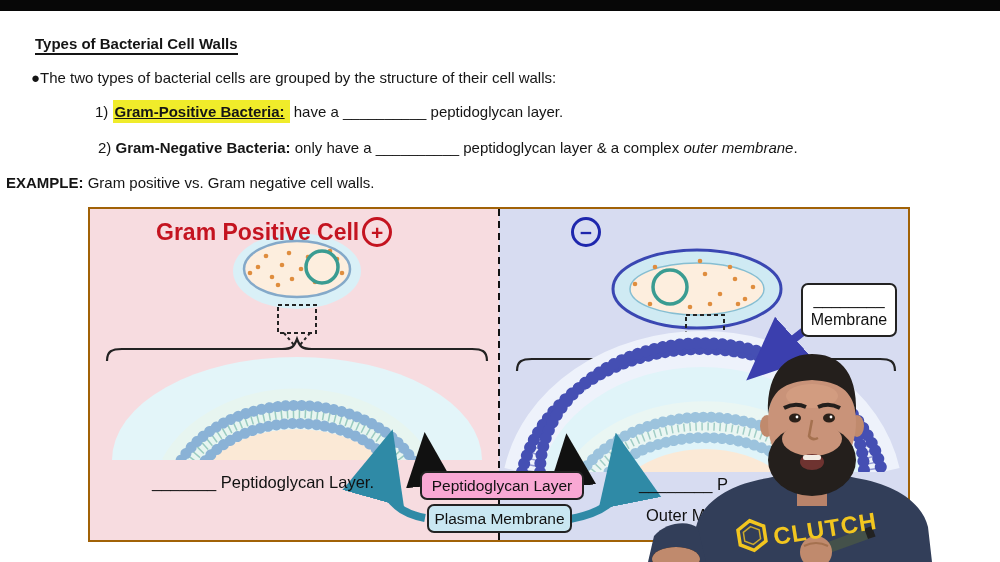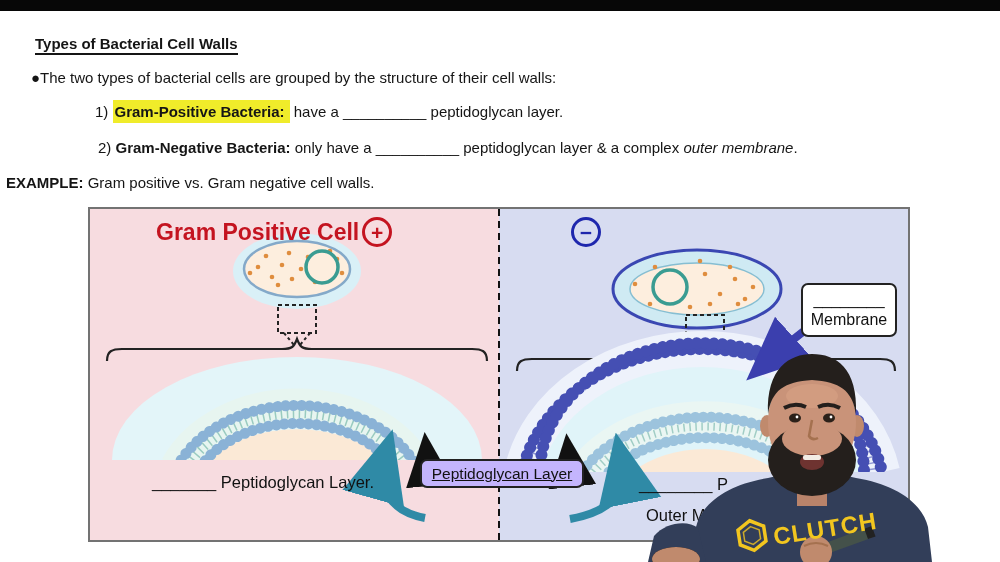--- a/index.html
+++ b/index.html
@@ -21,27 +21,27 @@
   .topbar{position:absolute;left:0;top:0;width:1000px;height:11px;background:#070707;}
 
   
   .note-line{position:absolute;font-size:15px;white-space:nowrap;}
   .page-title{left:35px;top:35px;font-weight:bold;border-bottom:2px solid var(--ink);padding-bottom:1px;}
   .bullet-line{left:31px;top:69px;}
   .item1{left:95px;top:103px;}
   .item2{left:98px;top:139px;}
   .example-line{left:6px;top:174px;}
   .term{font-weight:bold;}
-  .hl{background:var(--highlight);padding:3px 5px 3px 2px;}
+  .hl{background:var(--highlight);padding:3px 5px 3px 2px;text-decoration:underline;}
   .it{font-style:italic;}
 
   
   .diagram{
     position:absolute;left:88px;top:207px;width:818px;height:331px;
-    border:2px solid #737373;box-sizing:content-box;
+    border:2px solid #a16207;box-sizing:content-box;
   }
   .diagram svg.scene{position:absolute;left:0;top:0;}
   .panel-title{position:absolute;top:8px;font-size:23px;font-weight:bold;display:flex;align-items:center;white-space:nowrap;}
   .panel-title.left{left:66px;color:var(--gram-positive);}
   .panel-title.right{left:478px;color:var(--gram-negative);}
   .sign-circle{
     width:24px;height:24px;border:3px solid currentColor;border-radius:50%;
     display:inline-flex;align-items:center;justify-content:center;
     font-size:21px;font-weight:bold;margin-left:3px;line-height:1;
   }
@@ -54,21 +54,21 @@
   .diag-label{position:absolute;font-size:16.5px;color:#111;white-space:nowrap;}
   .lbl-pepti-left{left:62px;top:264px;}
   .lbl-outer-left{left:71px;top:295px;}
   .lbl-pepti-right{left:549px;top:266px;}
   .lbl-outer-right{left:556px;top:297px;}
   .tag-box{
     position:absolute;border:2px solid #222;border-radius:7px;
     display:flex;align-items:center;justify-content:center;
     font-size:15.5px;color:#111;white-space:nowrap;
   }
-  .tag-pepti{left:330px;top:250px;width:160px;height:25px;background:#c4b5fd;text-decoration:underline;}
+  .tag-pepti{left:330px;top:262px;width:160px;height:25px;background:#f9a8d4;}
   .tag-plasma{left:337px;top:295px;width:141px;height:25px;background:#c9e7f2;}
 
   
   .person{position:absolute;left:640px;top:322px;width:300px;height:240px;}
 </style>
 </head>
 <body>
 
 <div class="topbar"></div>
 
@@ -206,20 +206,21 @@
     <span>________</span>
     <span>Membrane</span>
   </div>
 
   <div class="diag-label lbl-pepti-left"><span>_______</span><span> Peptidoglycan Layer.</span></div>
 
   <div class="diag-label lbl-pepti-right"><span>________</span><span> P</span></div>
   <div class="diag-label lbl-outer-right">Outer M</div>
 
   <div class="tag-box tag-pepti">Peptidoglycan Layer</div>
+  <div class="tag-box tag-plasma">Plasma Membrane</div>
 </div>
 
 <svg class="person" viewBox="0 0 300 240">
 
   <path d="M 52 240 L 56 205 C 62 180, 90 162, 128 156 L 150 151 C 160 149, 184 149, 194 151 L 216 156 C 254 162, 282 180, 288 205 L 292 240 Z" fill="var(--shirt-navy)"></path>
   <path d="M 8 240 L 14 214 C 26 200, 48 198, 58 206 L 66 240 Z" fill="var(--shirt-navy)"></path>
   <ellipse cx="36" cy="237" rx="24" ry="12" fill="#c08succeeded"></ellipse>
   <ellipse cx="36" cy="237" rx="24" ry="12" fill="#c08a6d"></ellipse>
 
   <rect x="157" y="162" width="30" height="22" fill="#b9836a"></rect>

